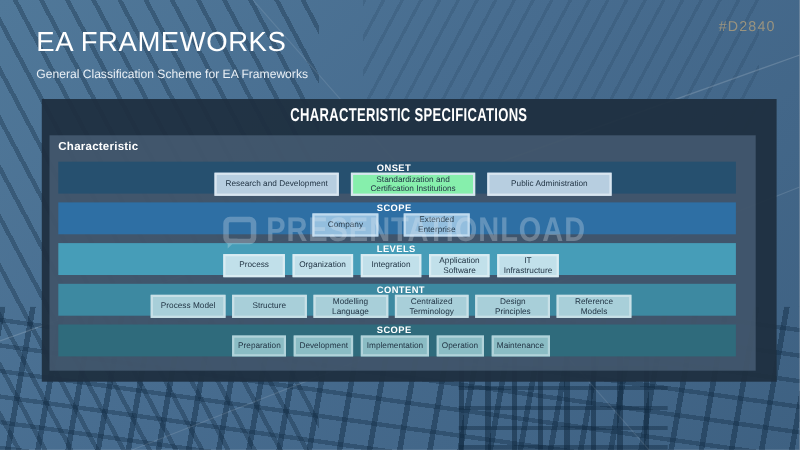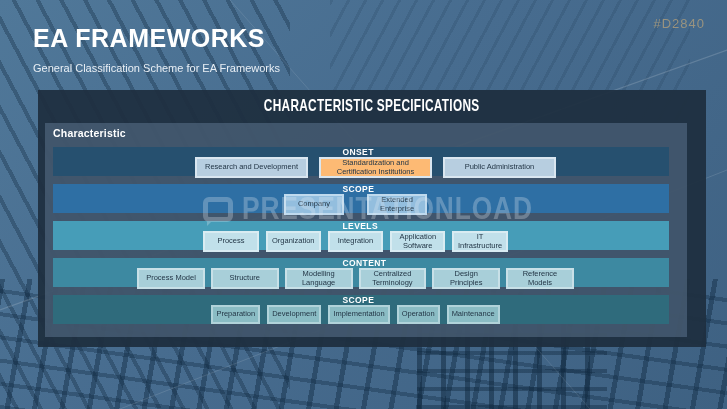--- a/index.html
+++ b/index.html
@@ -29,21 +29,21 @@
   .bg-tower-right{
     right:120px;bottom:0;width:190px;height:110px;
     background:
       repeating-linear-gradient(90deg,rgba(14,38,60,.5) 0 5px,transparent 5px 24px),
       repeating-linear-gradient(0deg,rgba(14,38,60,.4) 0 4px,transparent 4px 18px);
   }
   .bg-xlines{left:0;top:0;width:727px;height:409px;}
 
   
   .header{position:absolute;left:33px;top:24px;z-index:5;color:#fff;}
-  .header .title{font-size:25px;font-weight:700;letter-spacing:.5px;}
+  .header .title{font-size:25px;font-weight:400;letter-spacing:.5px;}
   .header .subtitle{font-size:11px;font-weight:400;margin-top:9px;color:#e9eff5;}
   .slide-code{
     position:absolute;top:16px;right:22px;z-index:5;
     font-size:13px;color:#99937f;letter-spacing:1px;font-weight:400;
   }
 
   
   .panel{
     position:absolute;left:38px;top:90px;width:668px;height:257px;z-index:4;
     background:rgba(31,47,64,.95);
@@ -116,21 +116,21 @@
   <div class="panel-title">
     <span>CHARACTERISTIC SPECIFICATIONS</span>
   </div>
   <div class="char-container">
     <div class="char-label">Characteristic</div>
     <div class="rows">
         <div class="row" style="background: rgb(38, 80, 111);">
           <div class="row-label">ONSET</div>
           <div class="row-boxes" style="gap: 11px; margin-left: 40px;">
             <div class="spec-box" style="background: rgb(183, 206, 224); border-color: rgb(217, 230, 240);">Research and Development</div>
-            <div class="spec-box" style="background: #fdba74; border-color: rgb(217, 230, 240);">Standardization and Certification Institutions</div>
+            <div class="spec-box" style="background: #86efac; border-color: rgb(217, 230, 240);">Standardization and Certification Institutions</div>
             <div class="spec-box" style="background: rgb(183, 206, 224); border-color: rgb(217, 230, 240);">Public Administration</div>
           </div>
         </div>
         <div class="row" style="background: rgb(46, 111, 164);">
           <div class="row-label">SCOPE</div>
           <div class="row-boxes" style="gap: 23px;">
             <div class="spec-box" style="background: rgb(147, 190, 222); border-color: rgb(191, 218, 238);">Company</div>
             <div class="spec-box" style="background: rgb(147, 190, 222); border-color: rgb(191, 218, 238);">Extended Enterprise</div>
           </div>
         </div>

